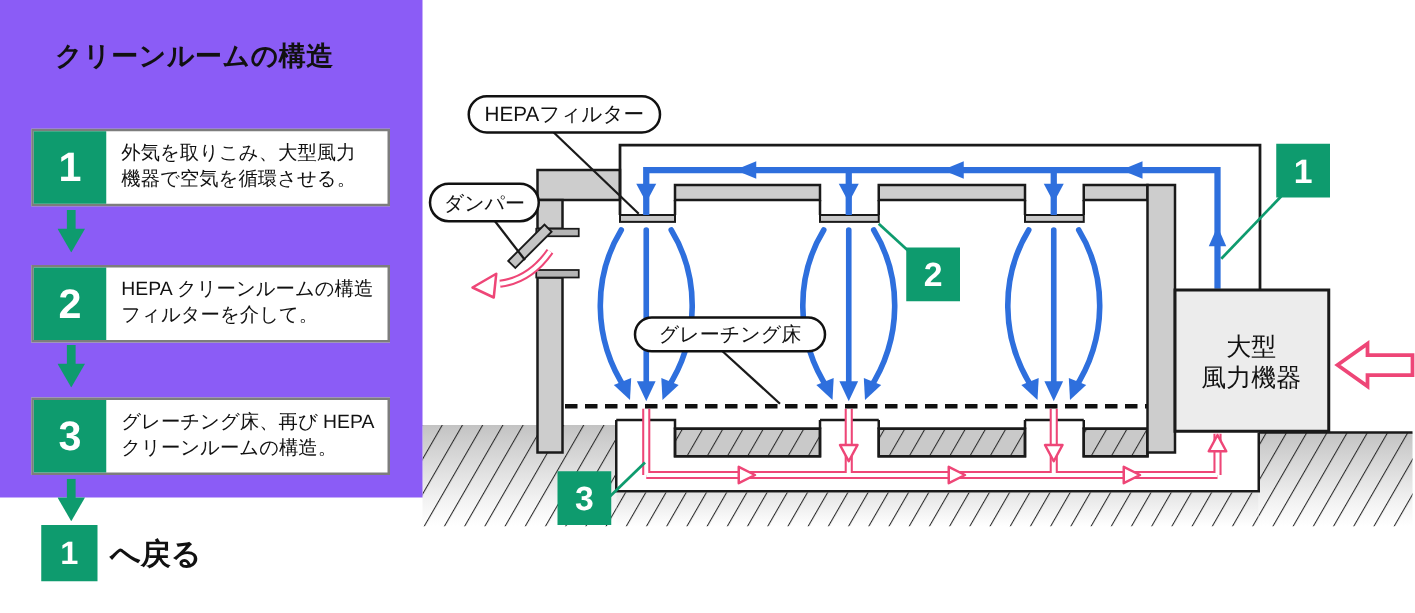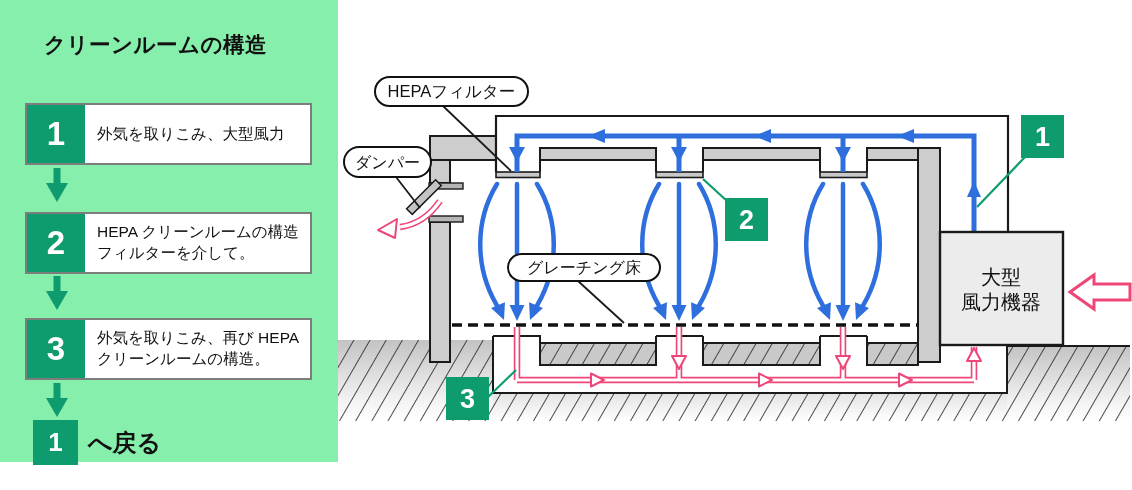--- a/index.html
+++ b/index.html
@@ -4,22 +4,22 @@
 <style>
   html,body{margin:0;padding:0;}
   body{
     width:1132px;height:490px;position:relative;overflow:hidden;
     background:#ffffff;
     font-family:"Liberation Sans","DejaVu Sans",sans-serif;
     color:#111;
   }
   
   .sidebar{
-    position:absolute;left:0;top:0;width:338px;height:462px;
-    background:#86efac;
+    position:absolute;left:0;top:0;width:338px;height:398px;
+    background:#8b5cf6;
   }
   .sidebar-title{
     position:absolute;left:44px;top:30px;
     font-size:21.5px;font-weight:bold;letter-spacing:.5px;white-space:nowrap;
   }
   .step{
     position:absolute;left:25px;width:283px;height:58px;
     background:#fff;border:2px solid #7d7d7d;
     display:flex;align-items:stretch;box-sizing:content-box;
   }
@@ -226,20 +226,21 @@
   </g>
 </svg>
 
 <div class="sidebar">
   <div class="sidebar-title">クリーンルームの構造</div>
 
   <div class="step step1">
     <div class="step-num">1</div>
     <div class="step-text">
       <span>外気を取りこみ、大型風力</span>
+      <span>機器で空気を循環させる。</span>
     </div>
   </div>
 
   <svg class="flow-arrow fa1" viewBox="0 0 22 34">
     <rect x="7.5" y="0" width="7" height="17" fill="#0e9b6e"></rect>
     <polygon points="0,15 22,15 11,34" fill="#0e9b6e"></polygon>
   </svg>
 
   <div class="step step2">
     <div class="step-num">2</div>
@@ -250,21 +251,21 @@
   </div>
 
   <svg class="flow-arrow fa2" viewBox="0 0 22 34">
     <rect x="7.5" y="0" width="7" height="17" fill="#0e9b6e"></rect>
     <polygon points="0,15 22,15 11,34" fill="#0e9b6e"></polygon>
   </svg>
 
   <div class="step step3">
     <div class="step-num">3</div>
     <div class="step-text">
-      <span>外気を取りこみ、再び HEPA</span>
+      <span>グレーチング床、再び HEPA</span>
       <span>クリーンルームの構造。</span>
     </div>
   </div>
 
   <svg class="flow-arrow fa3" viewBox="0 0 22 34">
     <rect x="7.5" y="0" width="7" height="17" fill="#0e9b6e"></rect>
     <polygon points="0,15 22,15 11,34" fill="#0e9b6e"></polygon>
   </svg>
 
   <div class="return-row">

